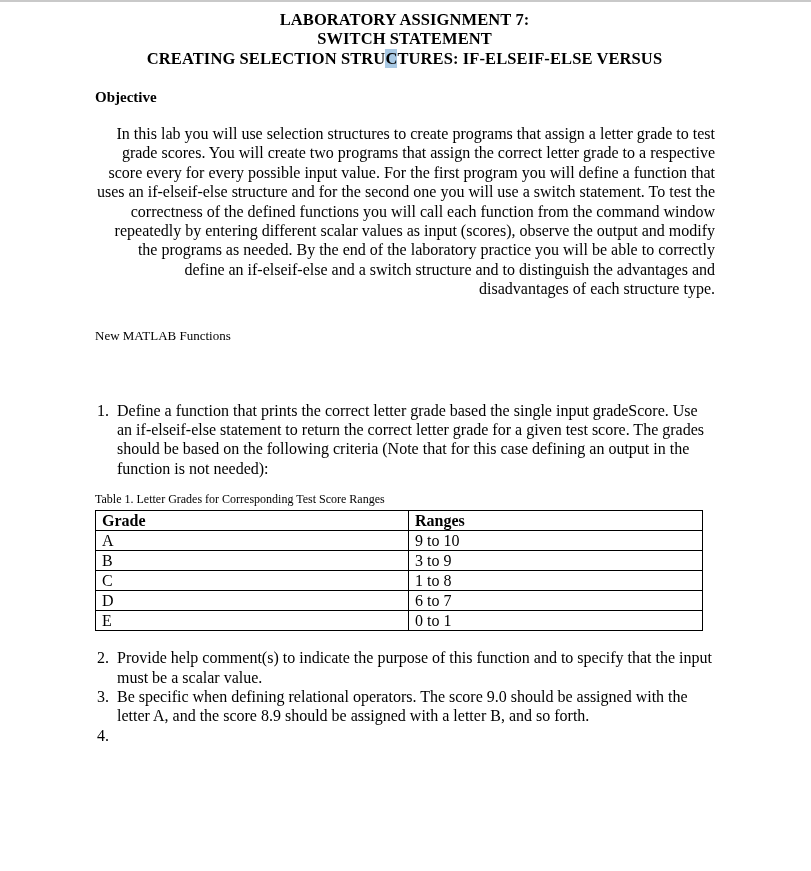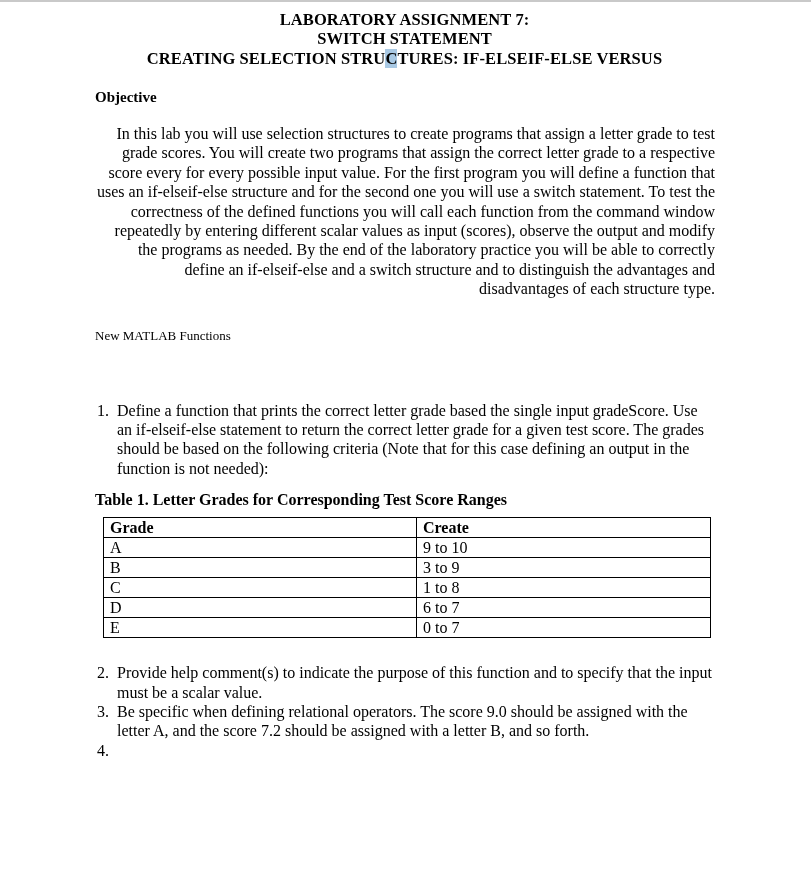--- a/index.html
+++ b/index.html
@@ -87,30 +87,29 @@
   }
   ol.tasks li .num {
     position: absolute;
     left: 2px;
     top: 0;
   }
   li.spaced { margin-top: 17px; }
 
   
   .table-caption {
-    font-size: 16px;
+    font-size: 12px;
     line-height: 19px;
     margin: 0 0 1px 0;
-    font-weight: bold;
   }
   table.grades {
     border-collapse: collapse;
     width: 607px;
     table-layout: fixed;
-    margin: 8px;
+    margin: 0;
   }
   table.grades th,
   table.grades td {
     border: 1.3px solid #000000;
     font-size: 16px;
     line-height: 17px;
     padding: 1px 0 1px 6px;
     text-align: left;
     height: 17px;
     vertical-align: middle;
@@ -164,21 +163,21 @@
 
     <div class="table-caption">Table 1. Letter Grades for Corresponding Test Score Ranges</div>
     <table class="grades">
       <colgroup>
           <col class="c1">
           <col class="c2">
         </colgroup>
       <thead>
         <tr>
           <th>Grade</th>
-          <th>Create</th>
+          <th>Ranges</th>
         </tr>
       </thead>
       <tbody>
         <tr>
           <td>A</td>
           <td>9 to 10</td>
         </tr>
         <tr>
           <td>B</td>
           <td>3 to 9</td>
@@ -186,35 +185,35 @@
         <tr>
           <td>C</td>
           <td>1 to 8</td>
         </tr>
         <tr>
           <td>D</td>
           <td>6 to 7</td>
         </tr>
         <tr>
           <td>E</td>
-          <td>0 to 7</td>
+          <td>0 to 1</td>
         </tr>
       </tbody>
     </table>
 
     <div class="gap-list"></div>
 
     <ol class="tasks">
       <li>
         <span class="num">2.</span>
         <span>Provide help comment(s) to indicate the purpose of this function and to specify that the input must be a scalar value.</span>
       </li>
       <li class="spaced">
         <span class="num">3.</span>
-        <span>Be specific when defining relational operators. The score 9.0 should be assigned with the letter A, and the score 7.2 should be assigned with a letter B, and so forth.</span>
+        <span>Be specific when defining relational operators. The score 9.0 should be assigned with the letter A, and the score 8.9 should be assigned with a letter B, and so forth.</span>
       </li>
       <li class="spaced">
         <span class="num">4.</span>
       </li>
     </ol>
 
   </div>
 </div>
 
 </body></html>

